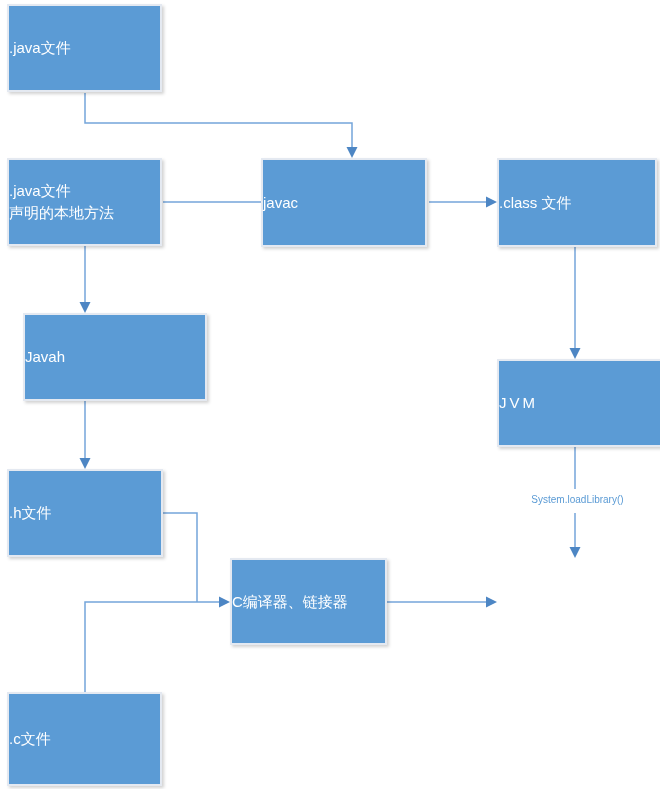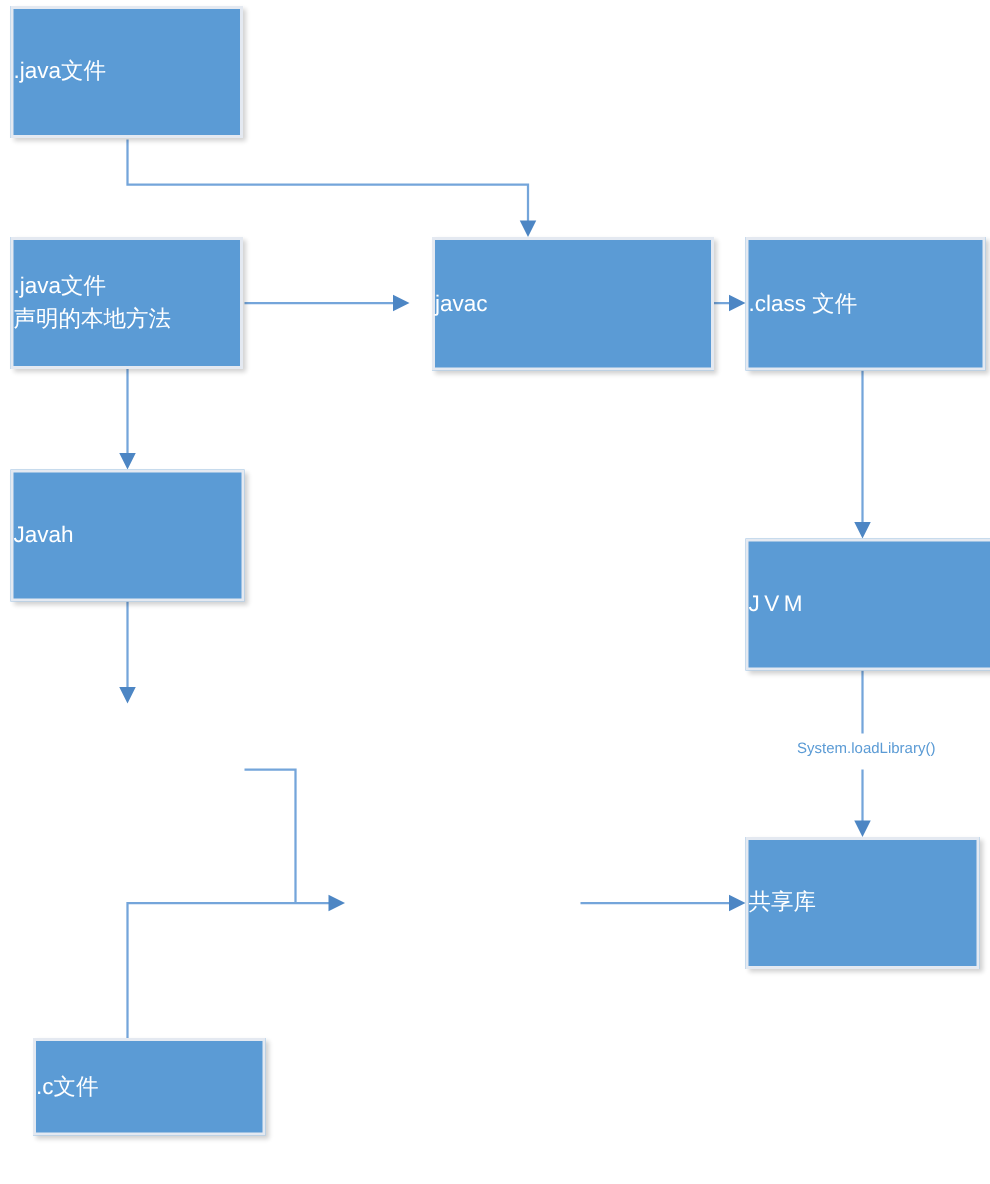--- a/index.html
+++ b/index.html
@@ -69,41 +69,44 @@
 
   <div class="node" style="left:7px;top:4px;width:155px;height:88px" data-name="node-java-file">
     <span class="nl" data-name="node-label">.java文件</span>
   </div>
 
   <div class="node" style="left:7px;top:158px;width:155px;height:88px" data-name="node-java-native-decl">
     <span class="nl" data-name="node-label-line1">.java文件</span>
     <span class="nl" data-name="node-label-line2">声明的本地方法</span>
   </div>
 
-  <div class="node" style="left:288px;top:158px;width:188px;height:89px" data-name="node-javac">
+  <div class="node" style="left:261px;top:158px;width:166px;height:89px" data-name="node-javac">
     <span class="nl" data-name="node-label">javac</span>
   </div>
 
   <div class="node" style="left:497px;top:158px;width:160px;height:89px" data-name="node-class-file">
     <span class="nl" data-name="node-label">.class 文件</span>
   </div>
 
-  <div class="node" style="left:7px;top:313px;width:156px;height:88px" data-name="node-javah">
+  <div class="node" style="left:23px;top:313px;width:184px;height:88px" data-name="node-javah">
     <span class="nl" data-name="node-label">Javah</span>
   </div>
 
   <div class="node" style="left:497px;top:359px;width:172px;height:88px" data-name="node-jvm">
     <span class="nl" data-name="node-label">JVM</span>
   </div>
 
+  <div class="node" style="left:7px;top:469px;width:156px;height:88px" data-name="node-h-file">
+    <span class="nl" data-name="node-label">.h文件</span>
+  </div>
+
+  <div class="node" style="left:230px;top:558px;width:157px;height:87px" data-name="node-c-compiler-linker">
+    <span class="nl" data-name="node-label">C编译器、链接器</span>
+  </div>
 
 
-  <div class="node" style="left:497px;top:558px;width:156px;height:88px" data-name="node-shared-library">
-    <span class="nl" data-name="node-label">共享库</span>
-  </div>
-
-  <div class="node" style="left:22px;top:692px;width:155px;height:65px" data-name="node-c-file">
+  <div class="node" style="left:7px;top:692px;width:155px;height:94px" data-name="node-c-file">
     <span class="nl" data-name="node-label-line1">.c文件</span>
   </div>
 
   <div class="edge-label" style="left:505px;top:492px;width:145px" data-name="edge-label-system-loadlibrary">System.loadLibrary()</div>
 
 </div>
 
 </body></html>

